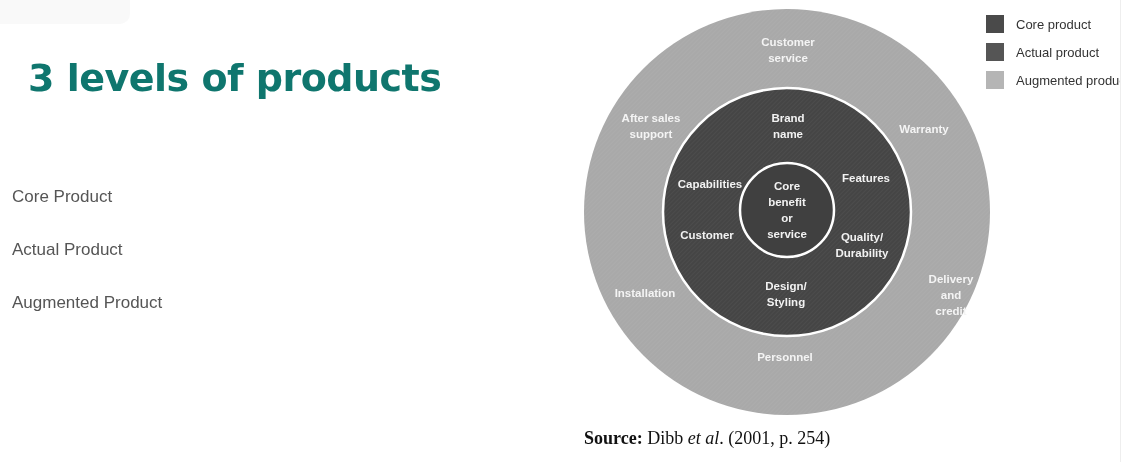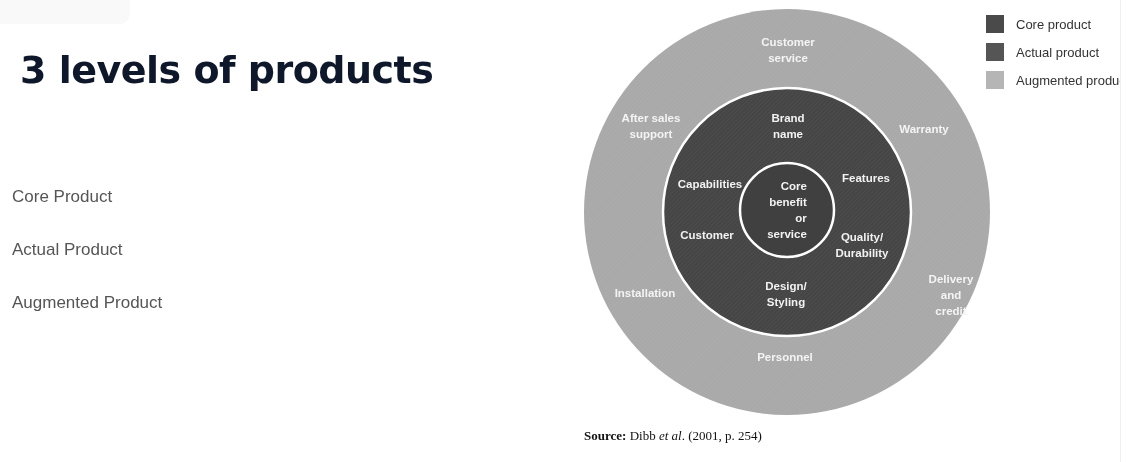--- a/index.html
+++ b/index.html
@@ -5,40 +5,40 @@
   html, body { margin: 0; padding: 0; }
   body {
     width: 1134px; height: 462px; background: #ffffff; position: relative; overflow: hidden;
     font-family: "Liberation Sans", sans-serif;
   }
   .ghost-tab {
     position: absolute; left: 0; top: 0; width: 130px; height: 24px;
     background: #f7f7f7; border-radius: 0 0 10px 0; opacity: 0.7;
   }
   .title {
-    position: absolute; left: 12px; top: 40px; margin: 8px;
+    position: absolute; left: 12px; top: 40px; margin: 16px;
     font-family: "DejaVu Sans", sans-serif; font-weight: bold;
-    font-size: 38px; color: #0f172a; letter-spacing: -0.5px;
+    font-size: 38px; color: #0f766e; letter-spacing: -0.5px;
   }
   .bullets { position: absolute; left: 12px; top: 186px; margin: 0; padding: 0; list-style: none; }
   .bullets li {
     font-family: "Liberation Sans", sans-serif; font-size: 17px; color: #555555;
     height: 53px; line-height: 22px;
   }
   .diagram { position: absolute; left: 580px; top: 0; width: 420px; height: 430px; }
   .diagram svg { position: absolute; left: 0; top: 0; }
   .lbl {
     position: absolute; text-align: center; color: #f2f2f2; font-weight: bold;
     font-family: "Liberation Sans", sans-serif; font-size: 11.5px; line-height: 16px;
     white-space: pre-line; transform: translate(-50%, -50%);
   }
   .lbl.outer { color: #f4f4f4; }
   .source {
     position: absolute; left: 584px; top: 428px;
-    font-family: "Liberation Serif", serif; font-size: 13px; color: #111;
+    font-family: "Liberation Serif", serif; font-size: 18px; color: #111;
   }
   .source b { font-weight: bold; }
   .legend { position: absolute; left: 986px; top: 10px; }
   .legend-item { display: flex; align-items: center; height: 28px; }
   .swatch { width: 18px; height: 18px; margin-right: 12px; }
   .legend-label {
     font-family: "Liberation Sans", sans-serif; font-size: 13px; color: #333;
     white-space: nowrap;
   }
   .divider { position: absolute; left: 1120px; top: 0; width: 1px; height: 462px; background: #eeeeee; }
@@ -85,21 +85,21 @@
   <div class="lbl" style="left:208px;top:126px;">Brand
 name</div>
   <div class="lbl" style="left:130px;top:184px;">Capabilities</div>
   <div class="lbl" style="left:286px;top:178px;">Features</div>
   <div class="lbl" style="left:127px;top:235px;">Customer</div>
   <div class="lbl" style="left:282px;top:245px;">Quality/
 Durability</div>
   <div class="lbl" style="left:206px;top:294px;">Design/
 Styling</div>
 
-  <div class="lbl" style="left:207px;top:210px;text-align:right;">Core
+  <div class="lbl" style="left:207px;top:210px;">Core
 benefit
 or
 service</div>
 </div>
 
 <div class="source">
   <b>Source:</b>
   <span>Dibb</span>
   <i>et al</i><span>. (2001, p. 254)</span>
 </div>

